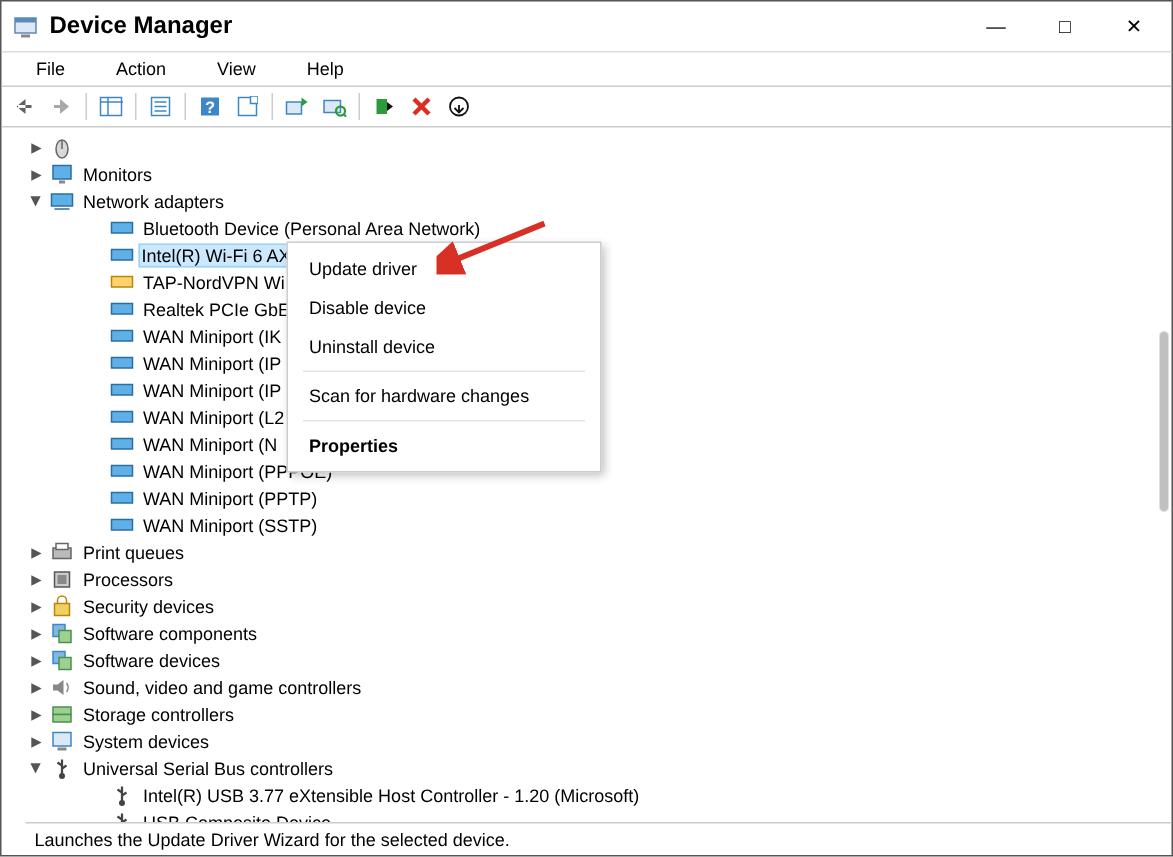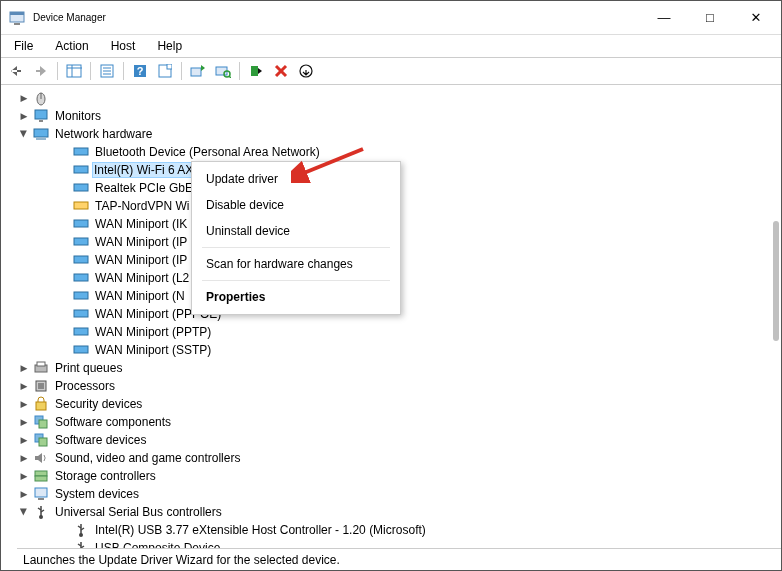--- a/index.html
+++ b/index.html
@@ -14,24 +14,24 @@
   position: relative;
 }
 .titlebar {
   height: 34px;
   display: flex;
   align-items: center;
   padding: 0 2px 0 8px;
   border-bottom: 1px solid #ddd;
 }
 .titlebar .icon { width: 16px; height: 16px; margin-right: 8px; }
-.titlebar .title { flex: 1; font-size: 10px; }
+.titlebar .title { flex: 1; font-size: 16px; font-weight: bold; }
 .win-btn { width: 46px; height: 30px; display: flex; align-items: center; justify-content: center; font-size: 13px; font-family: "Segoe UI Symbol", sans-serif; }
 .menubar {
-  height: 22px; display: flex; align-items: center; padding: 0 5px; gap: 6px;
+  height: 22px; display: flex; align-items: center; padding: 0 5px; gap: 18px; margin-left: 10px;
 }
 .menubar .menu-item { padding: 2px 8px; font-size: 12px; }
 .toolbar {
   height: 28px; border-top: 1px solid #ccc; border-bottom: 1px solid #ccc;
   display: flex; align-items: center; padding: 0 4px; gap: 3px;
 }
 .tb-btn { width: 22px; height: 22px; display: flex; align-items: center; justify-content: center; }
 .tb-sep { width: 1px; height: 18px; background: #ccc; margin: 0 2px; }
 .content {
   height: calc(100% - 34px - 22px - 28px - 22px);
@@ -82,21 +82,21 @@
   </span>
   <span class="title">Device Manager</span>
   <div class="win-btn">—</div>
   <div class="win-btn">□</div>
   <div class="win-btn">✕</div>
 </div>
 
 <div class="menubar">
   <span class="menu-item">File</span>
   <span class="menu-item">Action</span>
-  <span class="menu-item">Host</span>
+  <span class="menu-item">View</span>
   <span class="menu-item">Help</span>
 </div>
 
 <div class="toolbar">
   <div class="tb-btn">
       <svg width="16" height="14" viewBox="0 0 16 14">
         <path d="M9 2 L3 7 L9 12 Z M4 6 h9 v2 h-9 z" fill="#606060"></path>
       </svg>
     </div>
   <div class="tb-btn">
@@ -191,21 +191,21 @@
         <span class="node-label">Monitors</span>
       </li>
     <li class="tree-row indent-1">
         <span class="expander" style="transform:rotate(90deg)">▶</span>
         <span class="node-icon">
           <svg viewBox="0 0 16 16">
             <rect x="1" y="3" width="14" height="8" fill="#5fb0e8" stroke="#2a6fa0"></rect>
             <line x1="3" y1="13" x2="13" y2="13" stroke="#2a6fa0"></line>
           </svg>
         </span>
-        <span class="node-label">Network hardware</span>
+        <span class="node-label">Network adapters</span>
       </li>
 
     <li class="tree-row indent-3">
         <span class="expander blank">·</span>
         <span class="node-icon">
           <svg viewBox="0 0 16 16">
             <rect x="1" y="4" width="14" height="7" fill="#5fb0e8" stroke="#2a6fa0"></rect>
           </svg>
         </span>
         <span class="node-label">Bluetooth Device (Personal Area Network)</span>
@@ -216,33 +216,33 @@
           <svg viewBox="0 0 16 16">
             <rect x="1" y="4" width="14" height="7" fill="#5fb0e8" stroke="#2a6fa0"></rect>
           </svg>
         </span>
         <span class="node-label selected">Intel(R) Wi-Fi 6 AX201 160MHz</span>
       </li>
     <li class="tree-row indent-3">
         <span class="expander blank">·</span>
         <span class="node-icon">
           <svg viewBox="0 0 16 16">
+            <rect x="1" y="4" width="14" height="7" fill="#ffd36b" stroke="#b8860b"></rect>
+          </svg>
+        </span>
+        <span class="node-label">TAP-NordVPN Wi</span>
+      </li>
+    <li class="tree-row indent-3">
+        <span class="expander blank">·</span>
+        <span class="node-icon">
+          <svg viewBox="0 0 16 16">
             <rect x="1" y="4" width="14" height="7" fill="#5fb0e8" stroke="#2a6fa0"></rect>
           </svg>
         </span>
         <span class="node-label">Realtek PCIe GbE</span>
-      </li>
-    <li class="tree-row indent-3">
-        <span class="expander blank">·</span>
-        <span class="node-icon">
-          <svg viewBox="0 0 16 16">
-            <rect x="1" y="4" width="14" height="7" fill="#ffd36b" stroke="#b8860b"></rect>
-          </svg>
-        </span>
-        <span class="node-label">TAP-NordVPN Wi</span>
       </li>
     <li class="tree-row indent-3">
         <span class="expander blank">·</span>
         <span class="node-icon">
           <svg viewBox="0 0 16 16">
             <rect x="1" y="4" width="14" height="7" fill="#5fb0e8" stroke="#2a6fa0"></rect>
           </svg>
         </span>
         <span class="node-label">WAN Miniport (IK</span>
       </li>

